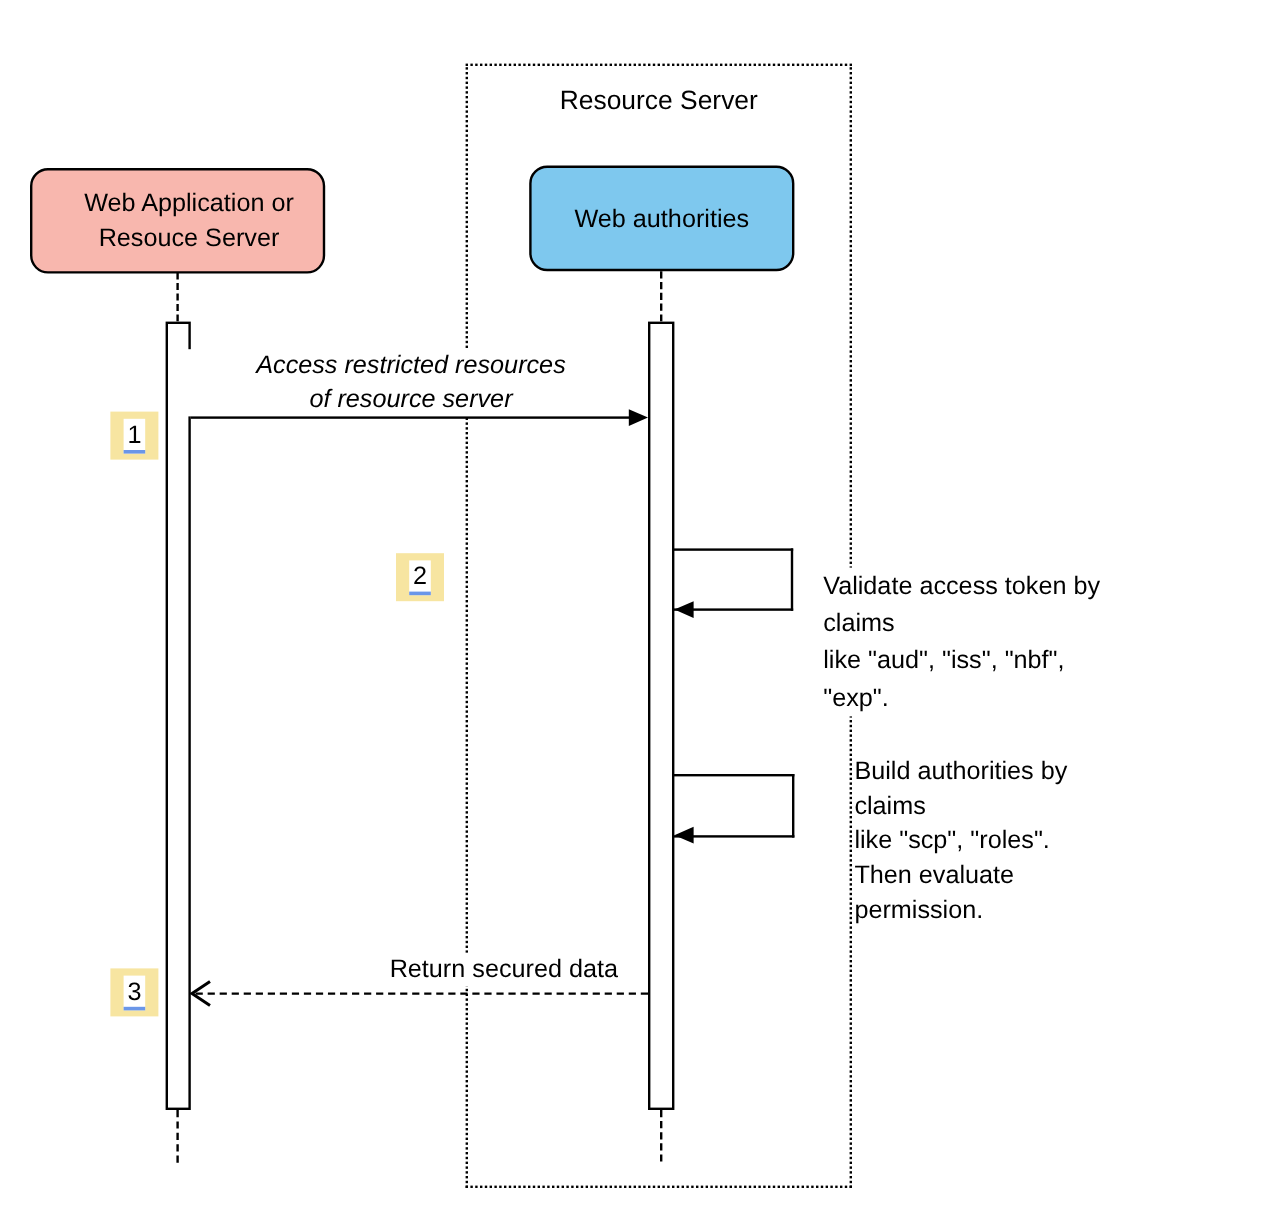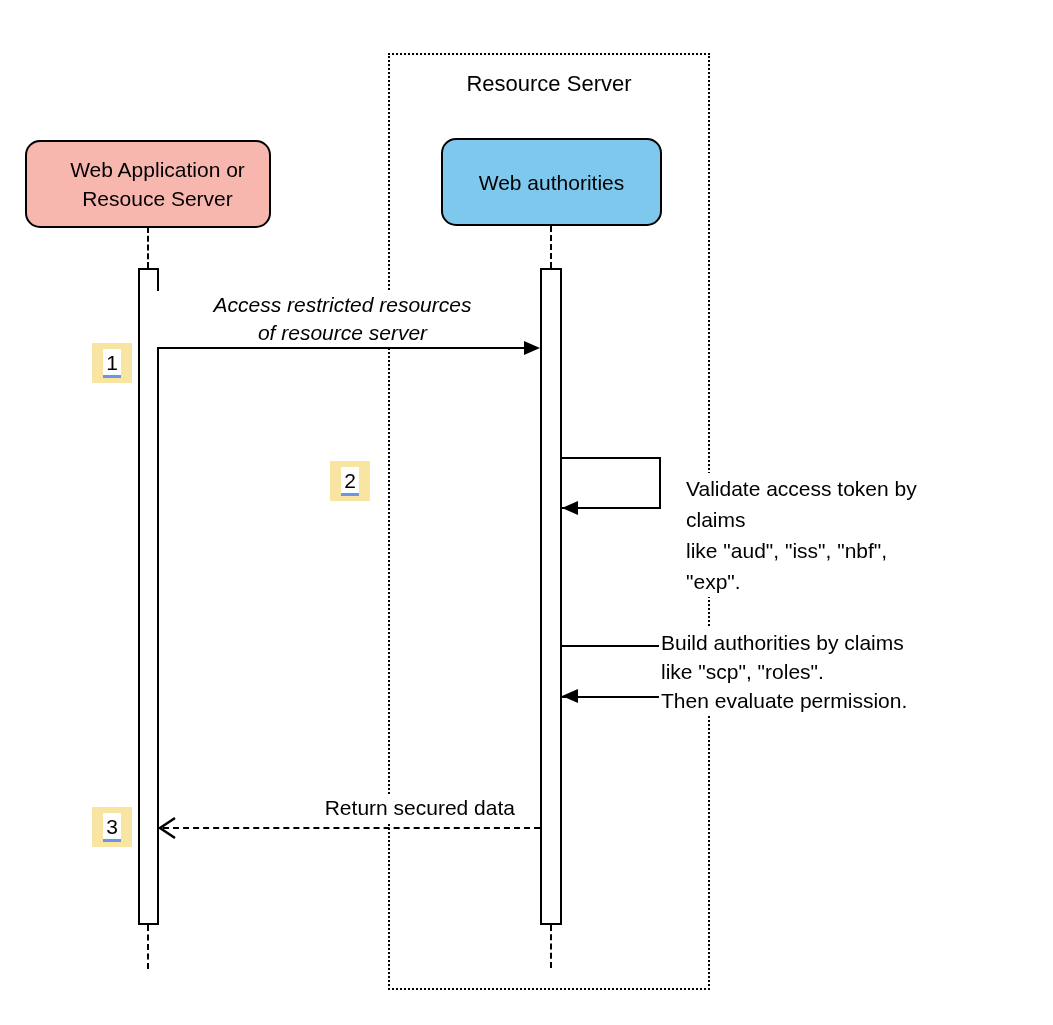--- a/index.html
+++ b/index.html
@@ -93,21 +93,21 @@
   .loop1-arrow { left: 562px; top: 501px; }
   .loop2-arrow { left: 562px; top: 689px; }
   .note-label {
     font-size: 21px;
     white-space: pre-line;
     background: #fff;
     padding: 0 2px;
     text-align: left;
   }
   .note-validate { left: 684px; top: 457px; line-height: 31px; margin-top: 16px; }
-  .note-build { left: 659px; top: 628px; line-height: 29px; }
+  .note-build { left: 710px; top: 628px; line-height: 29px; }
 
   
   .return-line { left: 163px; top: 827px; width: 377px; height: 0; border-top: 2px dashed #000; }
   .return-arrow { left: 156px; top: 815px; }
   .return-label { left: 195px; top: 794px; width: 320px; text-align: right; }
 
   
   .badge {
     width: 40px; height: 40px;
     display: flex;

